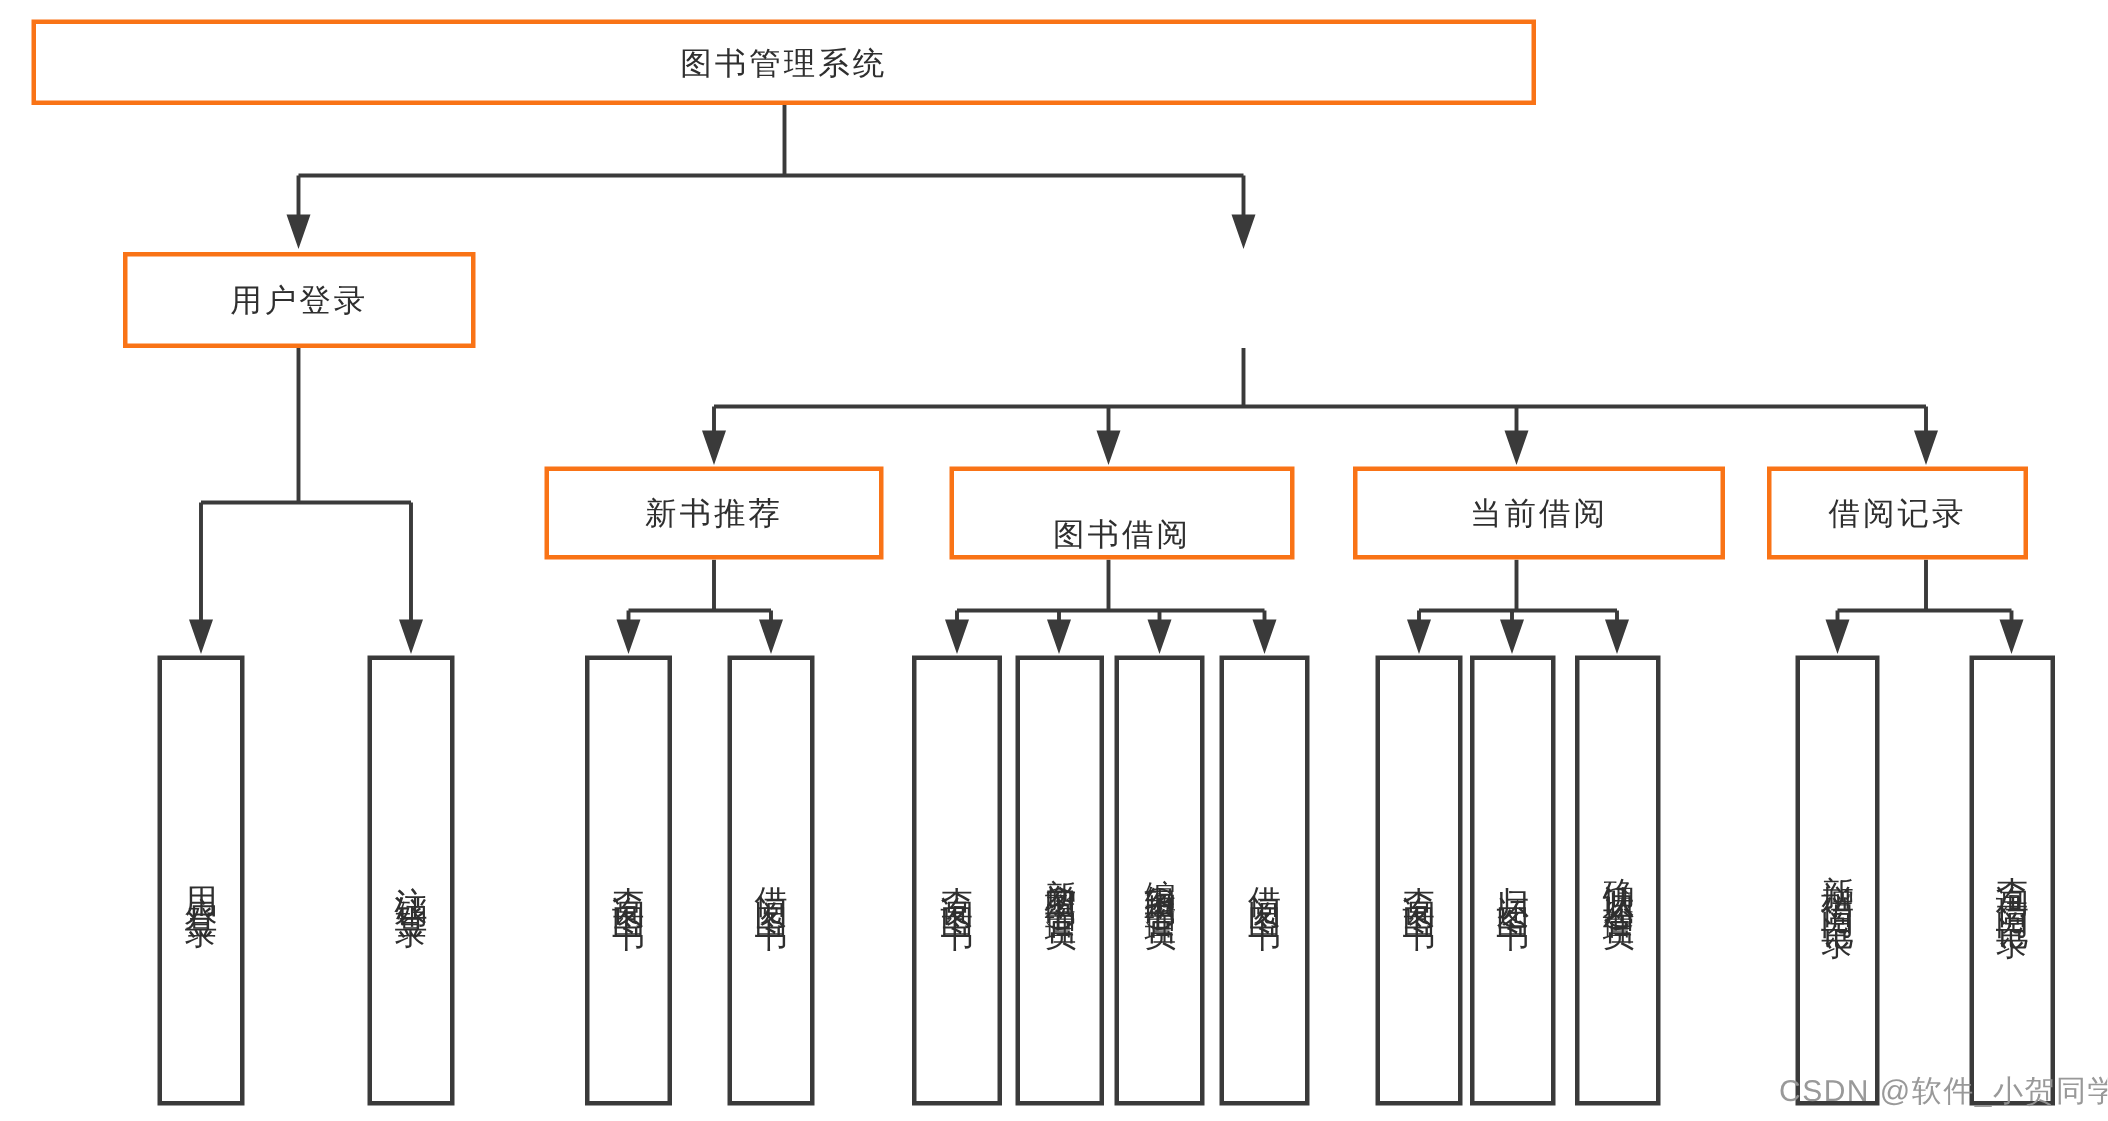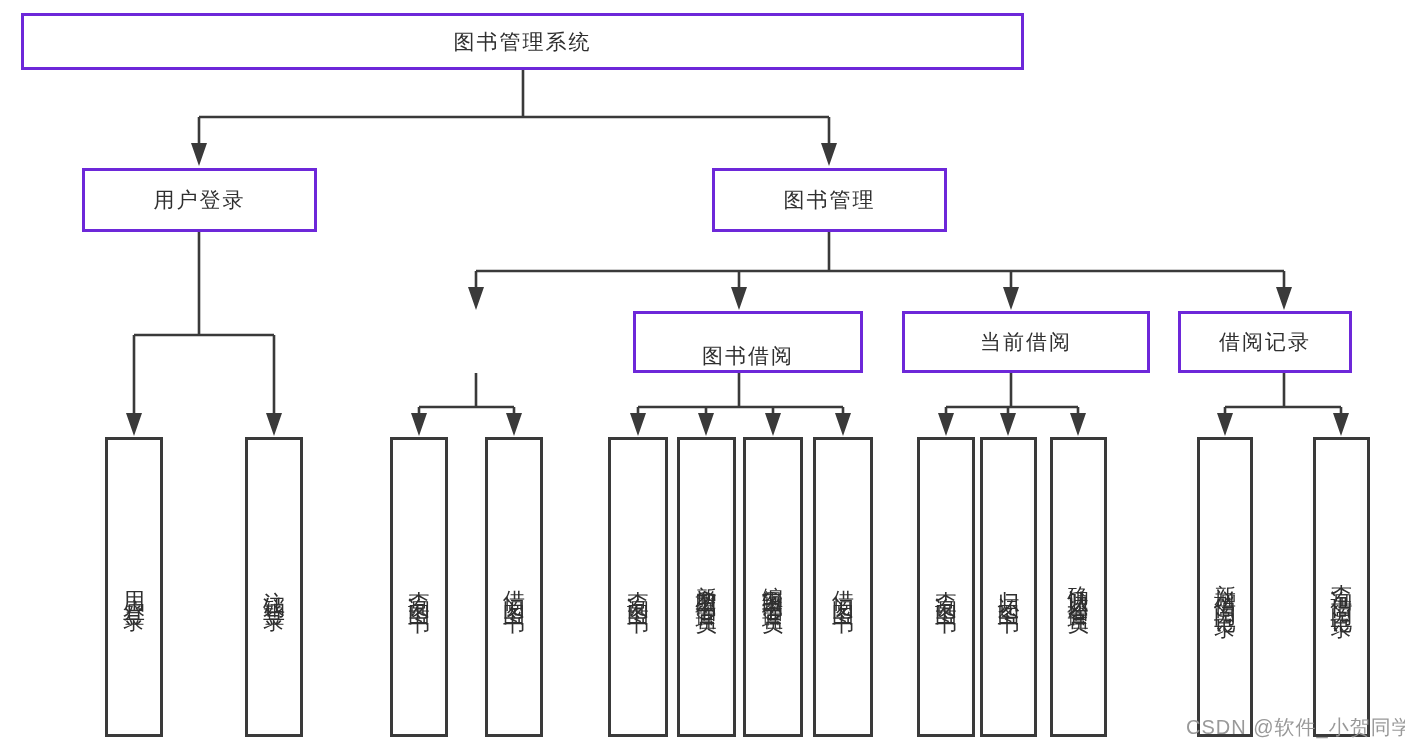--- a/index.html
+++ b/index.html
@@ -18,21 +18,21 @@
   }
   #connector-svg {
     position: absolute;
     left: 0;
     top: 0;
     z-index: 0;
   }
   .hbox {
     position: absolute;
     box-sizing: border-box;
-    border: 3px solid #6d28d9;
+    border: 3px solid #f97316;
     background: #ffffff;
     display: flex;
     align-items: center;
     justify-content: center;
     font-size: 21px;
     letter-spacing: 2px;
     z-index: 1;
     white-space: nowrap;
   }
   .leaf {
@@ -95,24 +95,24 @@
              M1333,413 L1349,413 L1341,436 Z"></path>
   </svg>
 
   <div class="hbox" style="left:21px; top:13px; width:1003px; height:57px;">
     <span>图书管理系统</span>
   </div>
 
   <div class="hbox" style="left:82px; top:168px; width:235px; height:64px;">
     <span>用户登录</span>
   </div>
-  <div class="hbox" style="left:712px; top:168px; width:235px; height:64px;">
-    <span>图书管理</span>
+
+  <div class="hbox" style="left:363px; top:311px; width:226px; height:62px;">
+    <span>新书推荐</span>
   </div>
-
   <div class="hbox" style="left:633px; top:311px; width:230px; height:62px;align-items:flex-end;">
     <span>图书借阅</span>
   </div>
   <div class="hbox" style="left:902px; top:311px; width:248px; height:62px;">
     <span>当前借阅</span>
   </div>
   <div class="hbox" style="left:1178px; top:311px; width:174px; height:62px;">
     <span>借阅记录</span>
   </div>
 

